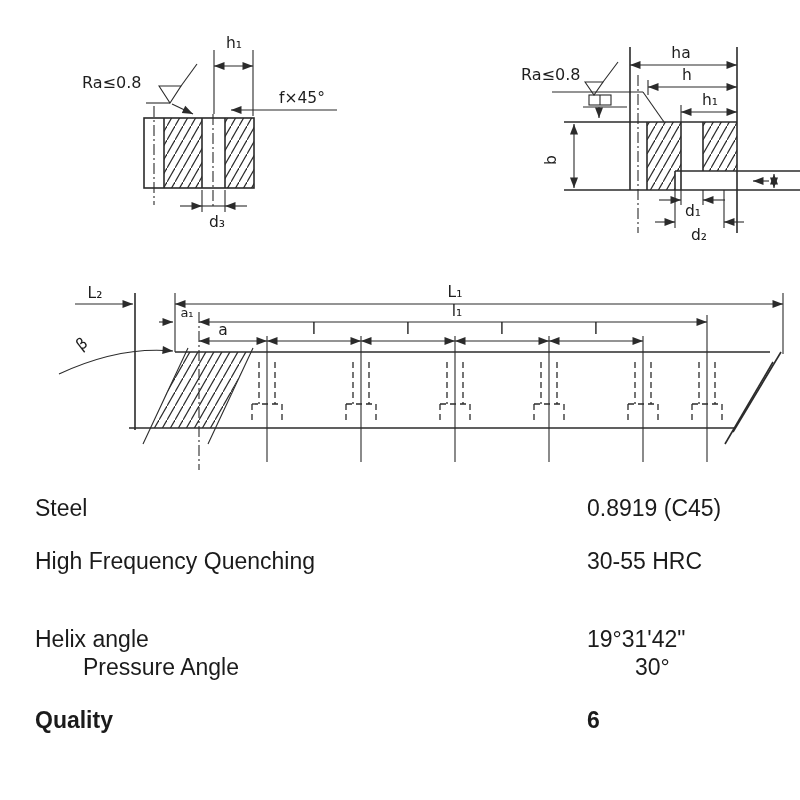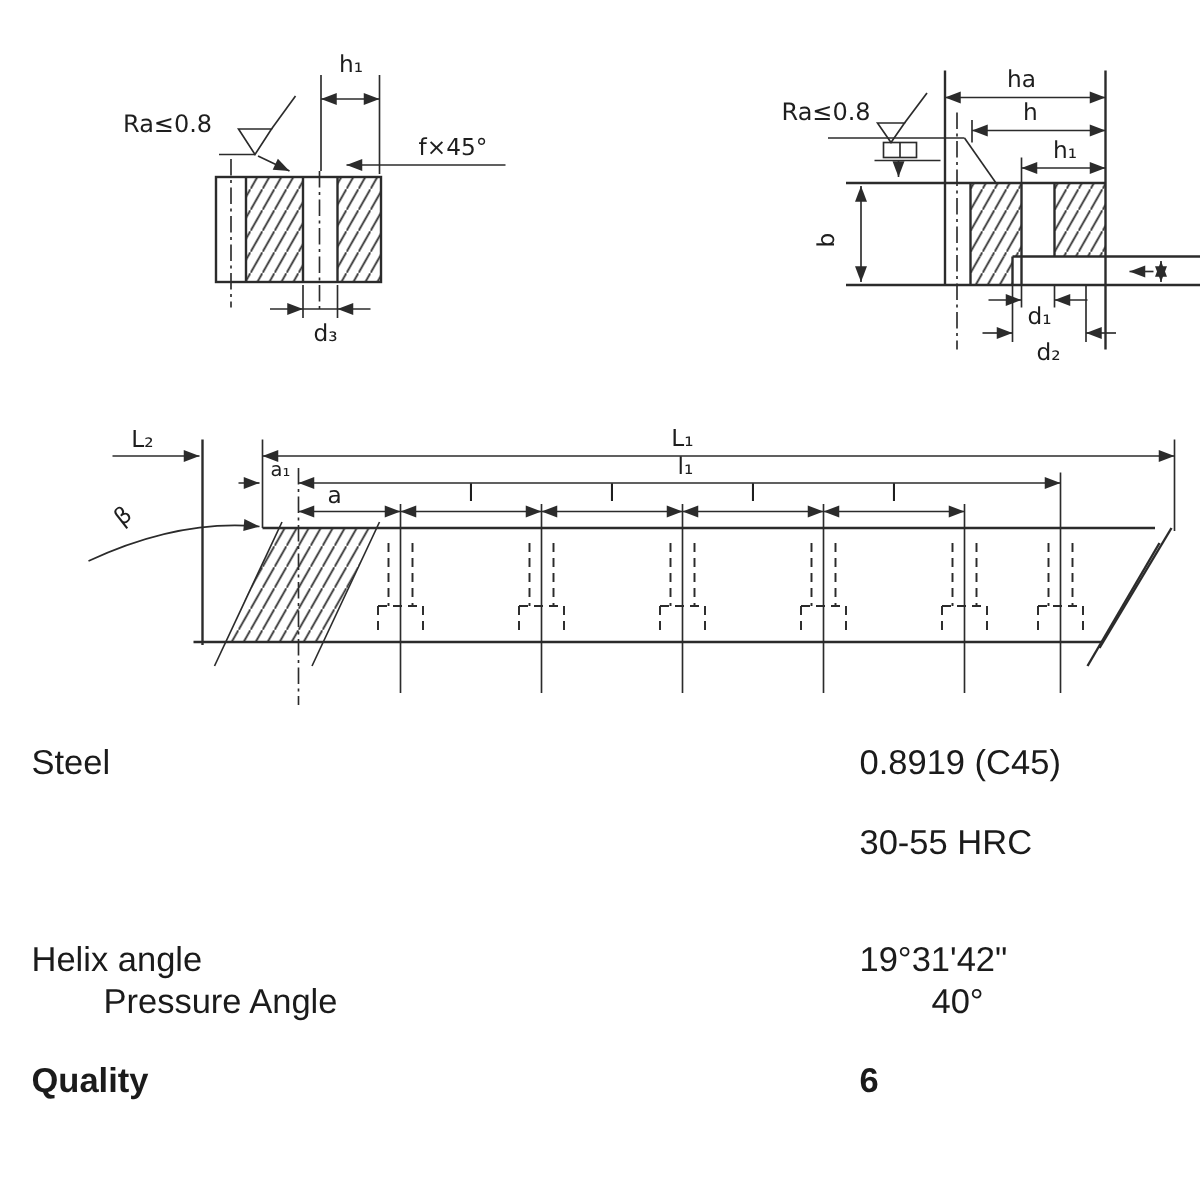--- a/index.html
+++ b/index.html
@@ -8,21 +8,21 @@
   svg text{font-family:"DejaVu Sans",sans-serif;fill:#1e1e1e;}
   .lbl{font-size:15.5px;}
   .lbl-sm{font-size:13px;}
   .lbl-ra{font-size:16px;}
   .ln{stroke:#2b2b2b;stroke-width:1.6;fill:none;}
   .thin{stroke:#2b2b2b;stroke-width:1.1;fill:none;}
   .cl{stroke:#2b2b2b;stroke-width:1.1;fill:none;stroke-dasharray:11 3 2 3;}
   .dash{stroke:#2b2b2b;stroke-width:1.3;fill:none;stroke-dasharray:6 4;}
   .hatchfill{fill:url(#hatch);stroke:none;}
   .spec-table{position:absolute;left:0;top:478px;width:800px;height:322px;}
-  .spec-row{position:absolute;left:21px;width:740px;height:32px;line-height:32px;
+  .spec-row{position:absolute;left:35px;width:740px;height:32px;line-height:32px;
             font-family:"Liberation Sans",sans-serif;font-size:23px;color:#1b1b1b;}
   .spec-label{position:absolute;left:0;white-space:nowrap;}
   .spec-value{position:absolute;left:552px;white-space:nowrap;}
 </style>
 </head>
 <body>
 
 <div class="canvas">
 
 <svg width="800" height="478" viewBox="0 0 800 478">
@@ -265,29 +265,30 @@
   </g>
 </svg>
 
   
   <div class="spec-table">
     <div class="spec-row" style="top:14px;">
       <span class="spec-label">Steel</span>
       <span class="spec-value">0.8919 (C45)</span>
     </div>
     <div class="spec-row" style="top:67px;">
+      <span class="spec-label">High Frequency Quenching</span>
       <span class="spec-value">30-55 HRC</span>
     </div>
     <div class="spec-row" style="top:120px;margin-top:25px;">
       <span class="spec-label">Helix angle</span>
       <span class="spec-value">19°31'42"</span>
     </div>
     <div class="spec-row" style="top:173px;margin-left:48px;">
       <span class="spec-label">Pressure Angle</span>
-      <span class="spec-value">40°</span>
+      <span class="spec-value">30°</span>
     </div>
     <div class="spec-row" style="top:226px;font-weight:bold;">
       <span class="spec-label">Quality</span>
       <span class="spec-value">6</span>
     </div>
   </div>
 
 </div>
 
 </body></html>

